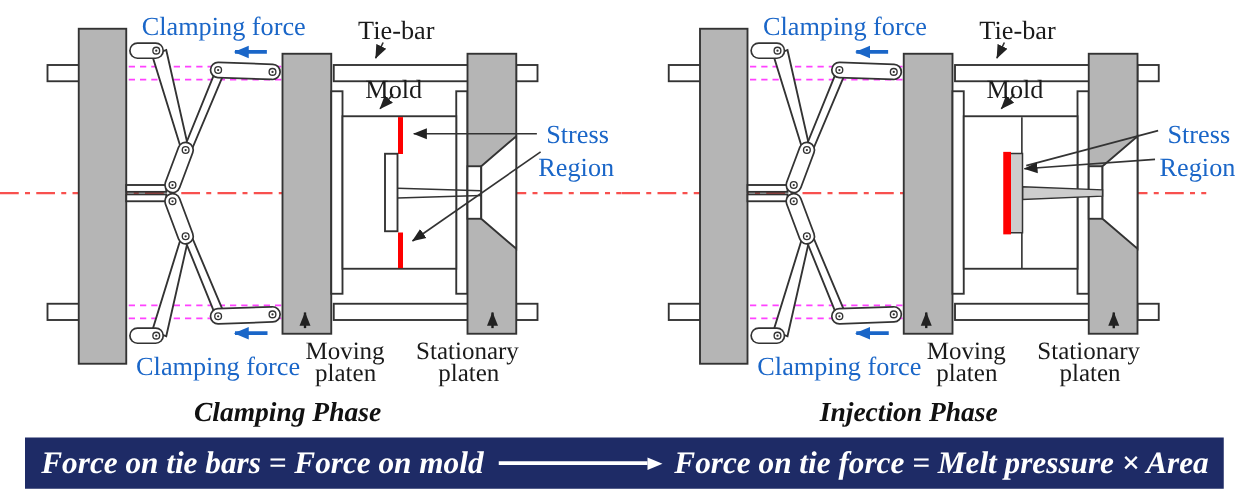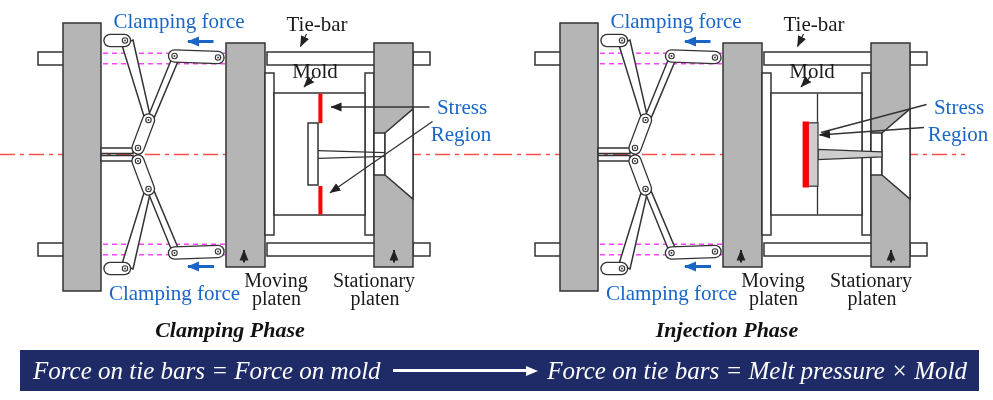--- a/index.html
+++ b/index.html
@@ -22,21 +22,21 @@
   .uparrow{stroke:#1a1a1a;stroke-width:1.9;fill:none;}
   .lbl{font-family:"Liberation Serif","DejaVu Serif",serif;font-size:21px;fill:#1a1a1a;text-anchor:middle;}
   .lbl.blue{fill:var(--label-blue);}
   .lbl.small{font-size:20px;}
   .title{font-family:"Liberation Serif","DejaVu Serif",serif;font-style:italic;font-weight:bold;
          font-size:22px;fill:#111;text-anchor:middle;}
   
   #banner{position:absolute;left:20px;top:350px;width:959px;height:41px;
           background:var(--banner-navy);display:flex;align-items:center;
           padding:0 12px 0 13px;box-sizing:border-box;}
-  #banner .eq{color:var(--banner-text);font-style:italic;font-weight:normal;font-size:25px;
+  #banner .eq{color:var(--banner-text);font-style:italic;font-weight:bold;font-size:25px;
               white-space:nowrap;line-height:1;}
   #banner .banner-arrow{flex:1;display:flex;align-items:center;margin:0 9px 0 12px;min-width:46px;}
   #banner .arrow-shaft{flex:1;height:3px;background:var(--banner-text);}
   #banner .arrow-head{width:0;height:0;border-left:12px solid var(--banner-text);
                       border-top:5.5px solid transparent;border-bottom:5.5px solid transparent;}
 </style>
 </head>
 <body>
 
 <div id="stage">
@@ -187,15 +187,15 @@
     <text class="lbl blue" x="174.5" y="300">Clamping force</text>
     <text class="title" x="230" y="337">Injection Phase</text>
   </svg>
 
   <div id="banner">
     <span class="eq">Force on tie bars = Force on mold</span>
     <span class="banner-arrow">
       <span class="arrow-shaft"></span>
       <span class="arrow-head"></span>
     </span>
-    <span class="eq">Force on tie bars = Melt pressure × Mold</span>
+    <span class="eq">Force on tie force = Melt pressure × Area</span>
   </div>
 </div>
 
 </body></html>

